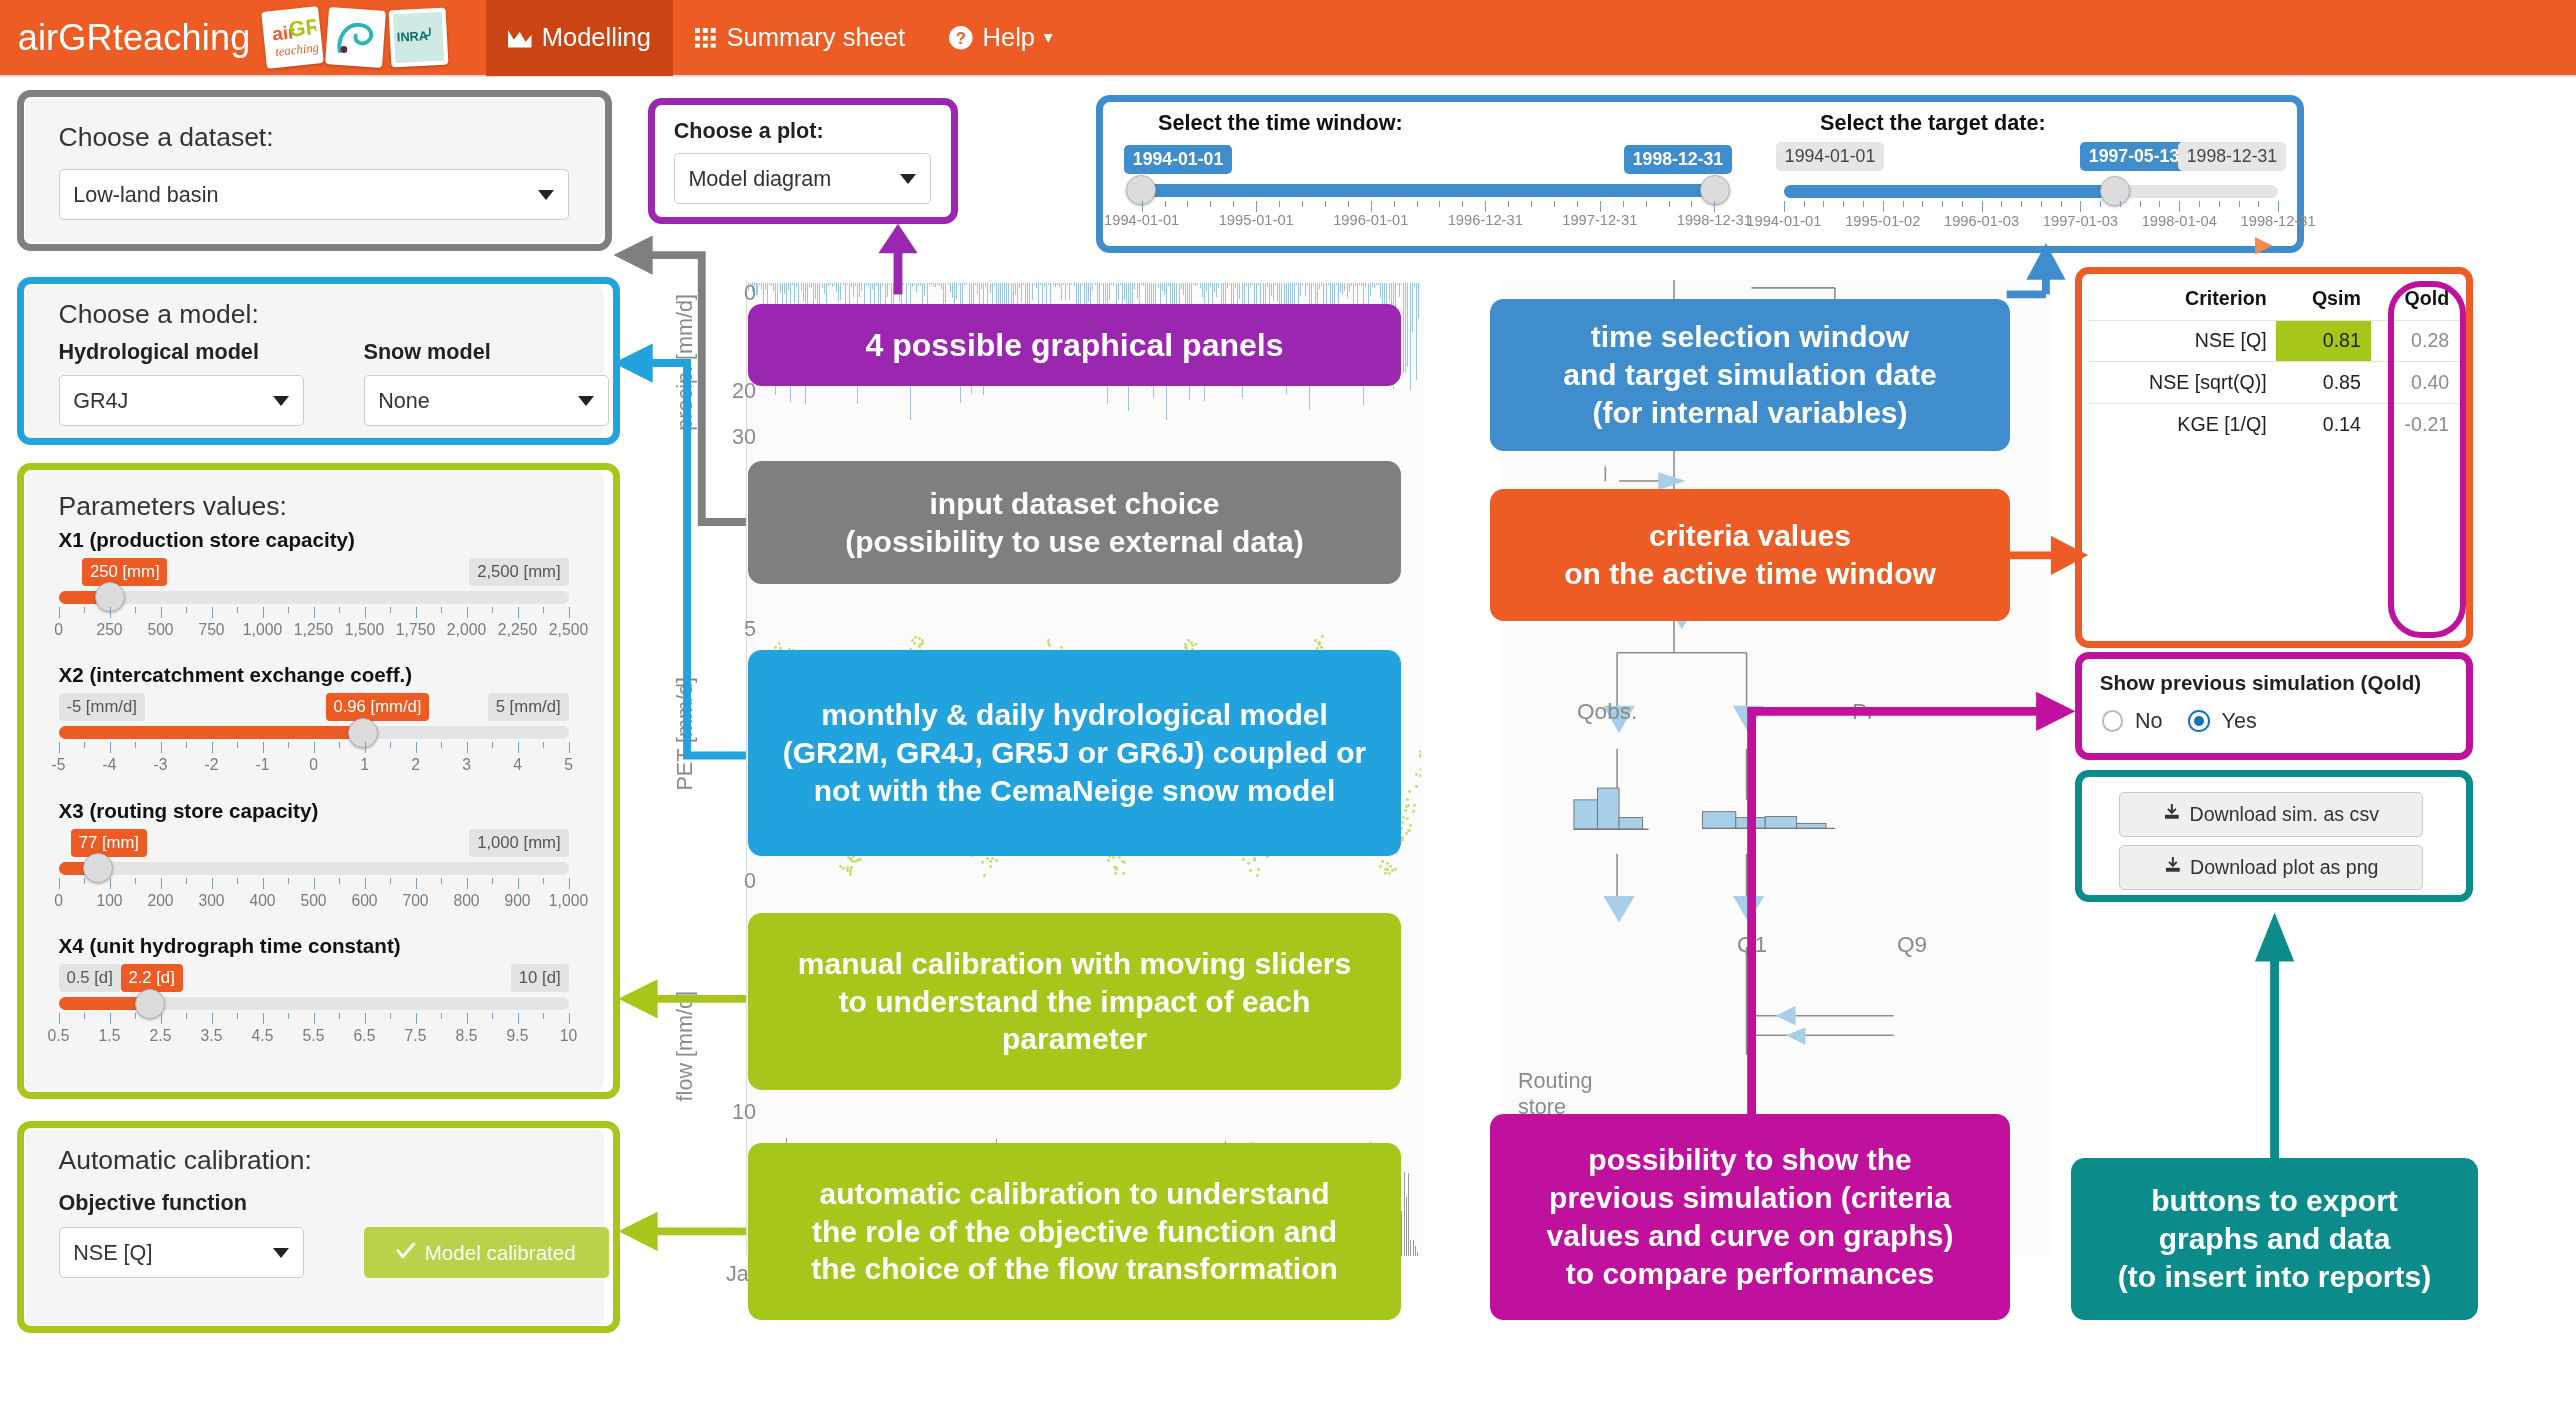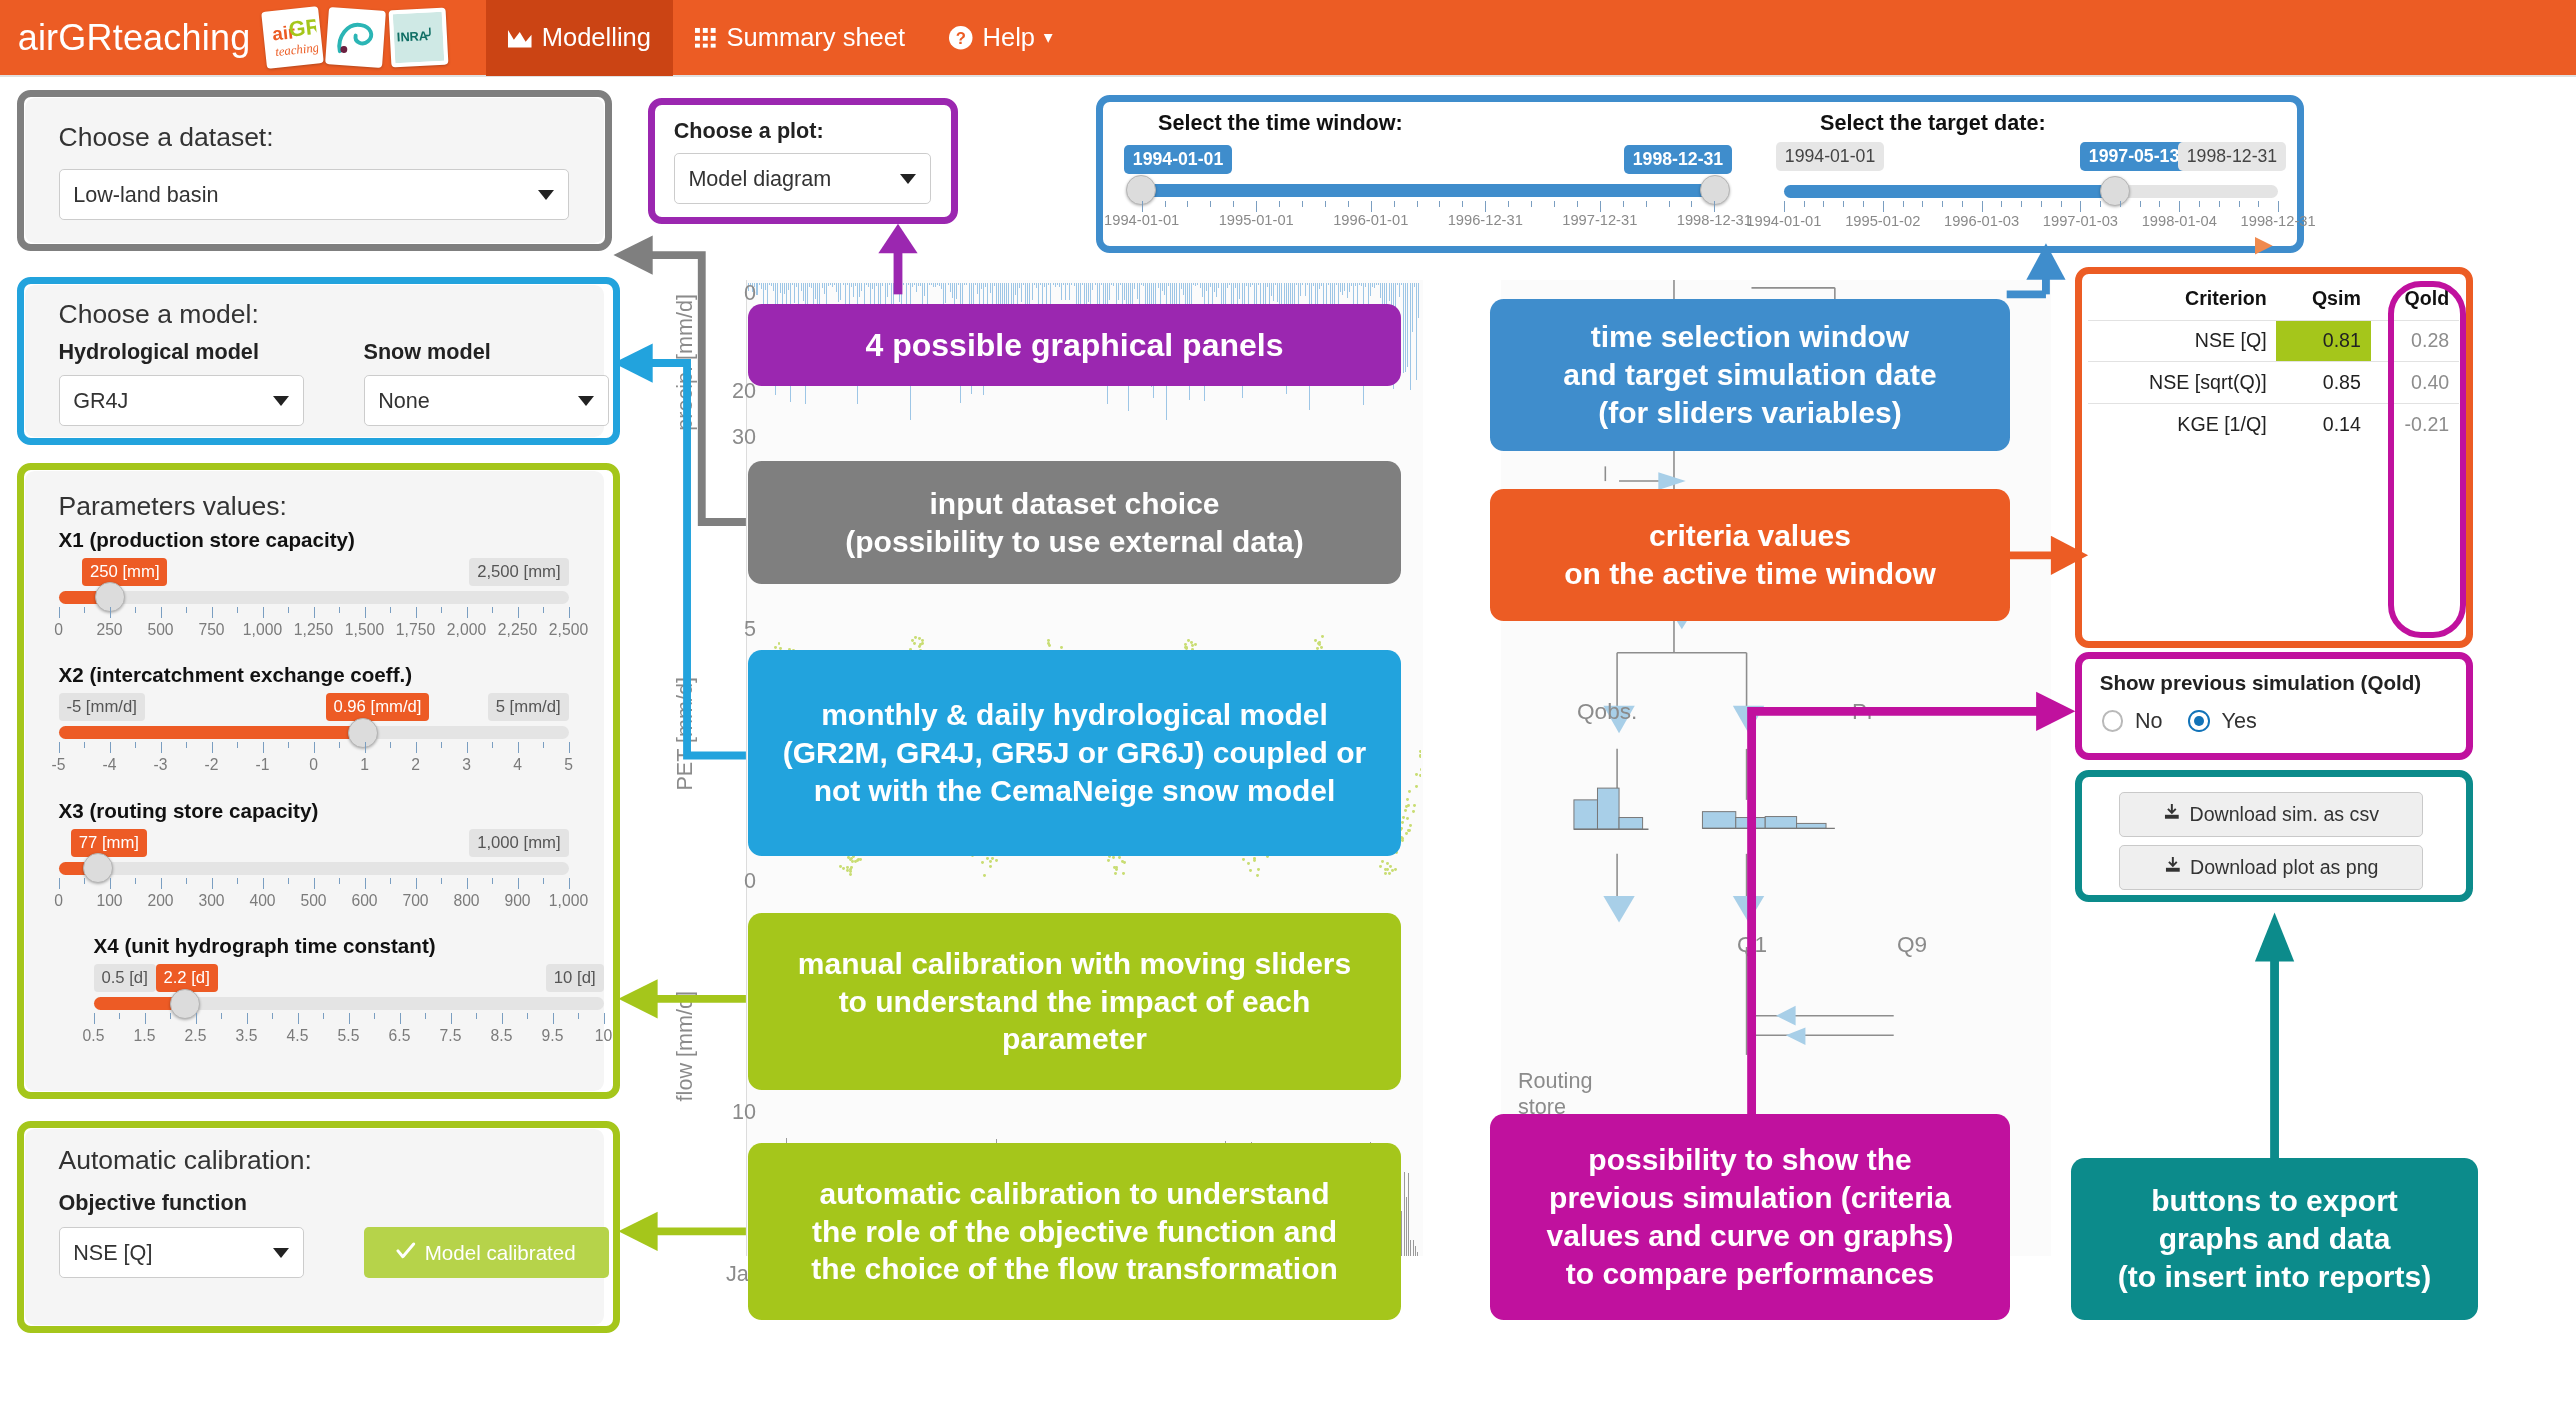--- a/index.html
+++ b/index.html
@@ -2003,21 +2003,21 @@
             <span style="left: 40%;">400</span>
             <span style="left: 50%;">500</span>
             <span style="left: 60%;">600</span>
             <span style="left: 70%;">700</span>
             <span style="left: 80%;">800</span>
             <span style="left: 90%;">900</span>
             <span style="left: 100%;">1,000</span>
           </div>
         </div>
       </div>
-      <div style="position: relative; margin-bottom: 21.6px; margin-left: 35px;">
+      <div style="position: relative; margin-bottom: 21.6px;">
         <div class="prm-label" style="position: relative; left: 34px; margin-bottom: 5.9px;">X4 (unit hydrograph time constant)</div>
         <div class="sl-wrap" style="position: relative; margin: 0px 34px; width: 510px;">
           <div class="bubble lim" style="left: 0px;">0.5 [d]</div>
           <div class="bubble lim" style="right: 0px;">10 [d]</div>
           <div class="bubble cur" style="left: 62px;">2.2 [d]</div>
           <div class="track"></div>
           <div class="fill" style="width: 17.9%;"></div>
           <div class="knob" style="left: calc(17.9% - 14.7px);"></div>
           <div class="ticks">
             <i style="left: 0%; height: 10.8px;"></i>
@@ -2325,21 +2325,21 @@
 
 <div class="callout" style="left:748px;top:1143px;width:653px;height:177px;background:#a5c61b;font-size:30px;white-space:pre-line;">
   <span>automatic calibration to understand
 the role of the objective function and
 the choice of the flow transformation</span>
 </div>
 
 <div class="callout" style="left:1490px;top:299px;width:520px;height:152px;background:#3f8dcc;font-size:30px;white-space:pre-line;">
   <span>time selection window
 and target simulation date
-(for sliders variables)</span>
+(for internal variables)</span>
 </div>
 
 <div class="callout" style="left:1490px;top:489px;width:520px;height:132px;background:#ec5c24;font-size:30px;white-space:pre-line;">
   <span>criteria values
 on the active time window</span>
 </div>
 
 <div class="callout" style="left:1490px;top:1114px;width:520px;height:206px;background:#c0119e;font-size:30px;white-space:pre-line;">
   <span>possibility to show the
 previous simulation (criteria

